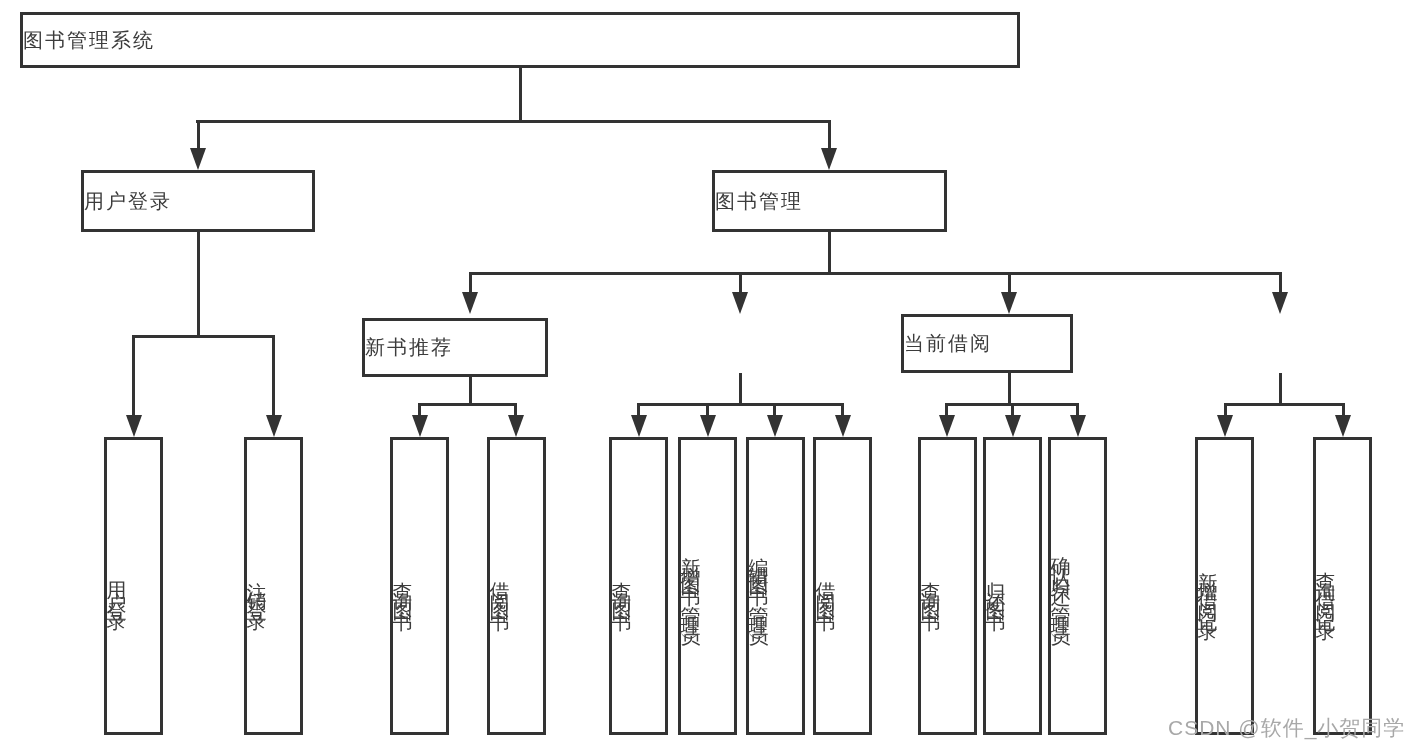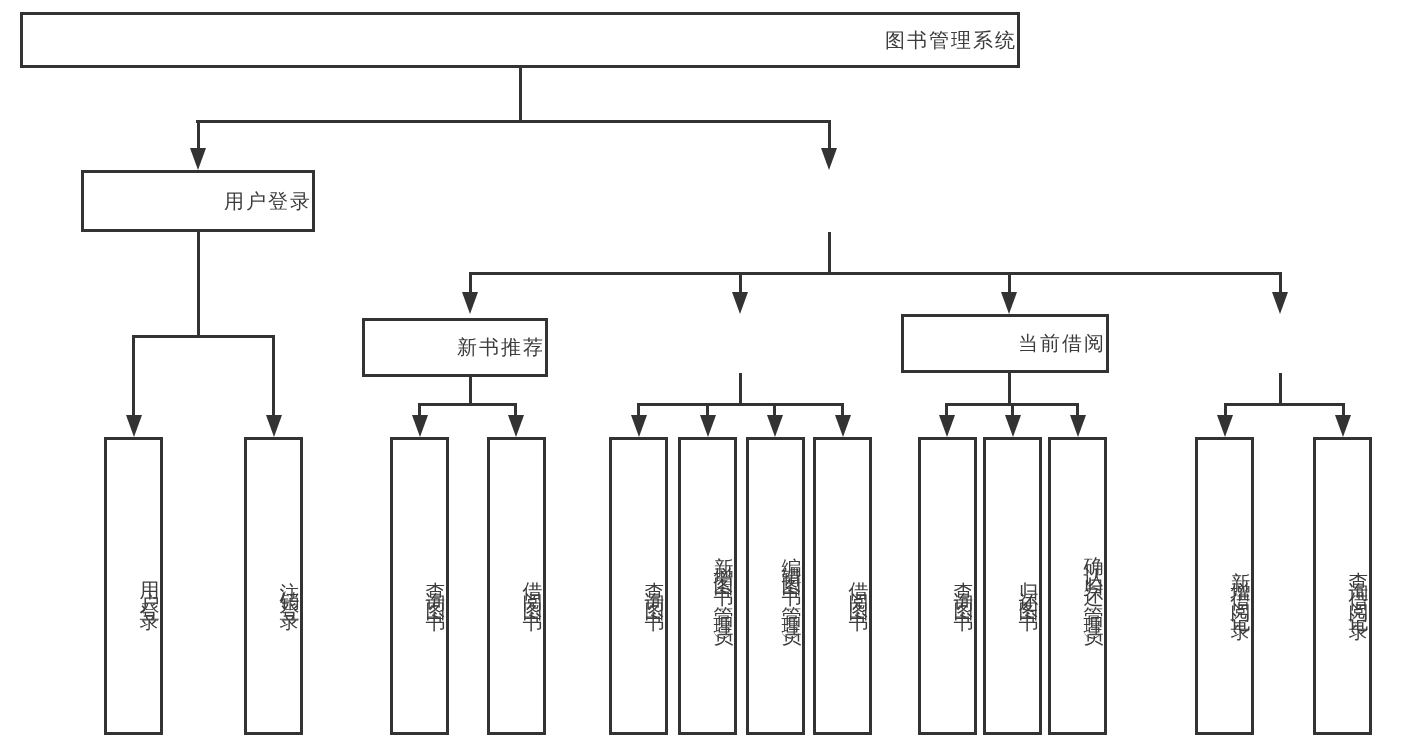--- a/index.html
+++ b/index.html
@@ -10,21 +10,21 @@
   .v, .h { position:absolute; background:#333333; }
   .v { width:3px; }
   .h { height:3px; }
   .arrow {
     position:absolute; width:0; height:0;
     border-left:8px solid transparent; border-right:8px solid transparent;
     border-top:22px solid #333333;
   }
   .box {
     position:absolute; background:#ffffff; border:3px solid #333333;
-    box-sizing:border-box; display:flex; align-items:center; justify-content:flex-end;
+    box-sizing:border-box; display:flex; align-items:center; justify-content:flex-start;
     color:#3c3c3c; font-size:20px;
   }
   .hlabel { letter-spacing:2px; white-space:nowrap; }
   .leaf { top:437px; width:59px; height:298px; }
   .vlabel {
     writing-mode:vertical-rl; text-orientation:mixed;
     letter-spacing:10px; line-height:1; white-space:nowrap;
   }
   .watermark {
     position:absolute; left:1168px; top:714px; font-size:21px;
@@ -95,25 +95,28 @@
   <div class="v" style="left:1342px;top:403px;height:12px"></div>
   <div class="arrow" style="left:1335px;top:415px"></div>
 
   <div class="box" style="left:20px;top:12px;width:1000px;height:56px">
     <span class="hlabel">图书管理系统</span>
   </div>
 
   <div class="box" style="left:81px;top:170px;width:234px;height:62px">
     <span class="hlabel">用户登录</span>
   </div>
+  <div class="box" style="left:712px;top:170px;width:235px;height:62px">
+    <span class="hlabel">图书管理</span>
+  </div>
 
   <div class="box" style="left:362px;top:318px;width:186px;height:59px">
     <span class="hlabel">新书推荐</span>
   </div>
-  <div class="box" style="left:901px;top:314px;width:208px;height:59px">
+  <div class="box" style="left:901px;top:314px;width:172px;height:59px">
     <span class="hlabel">当前借阅</span>
   </div>
 
   <div class="box leaf" style="left:104px">
     <span class="vlabel">用户登录</span>
   </div>
   <div class="box leaf" style="left:244px">
     <span class="vlabel">注销登录</span>
   </div>
 
@@ -147,14 +150,15 @@
     <span class="vlabel">确认归还（管理员）</span>
   </div>
 
   <div class="box leaf" style="left:1195px">
     <span class="vlabel">新增借阅记录</span>
   </div>
   <div class="box leaf" style="left:1313px">
     <span class="vlabel">查询借阅记录</span>
   </div>
 
+  <div class="watermark">CSDN @软件_小贺同学</div>
 
 </div>
 
 </body></html>

